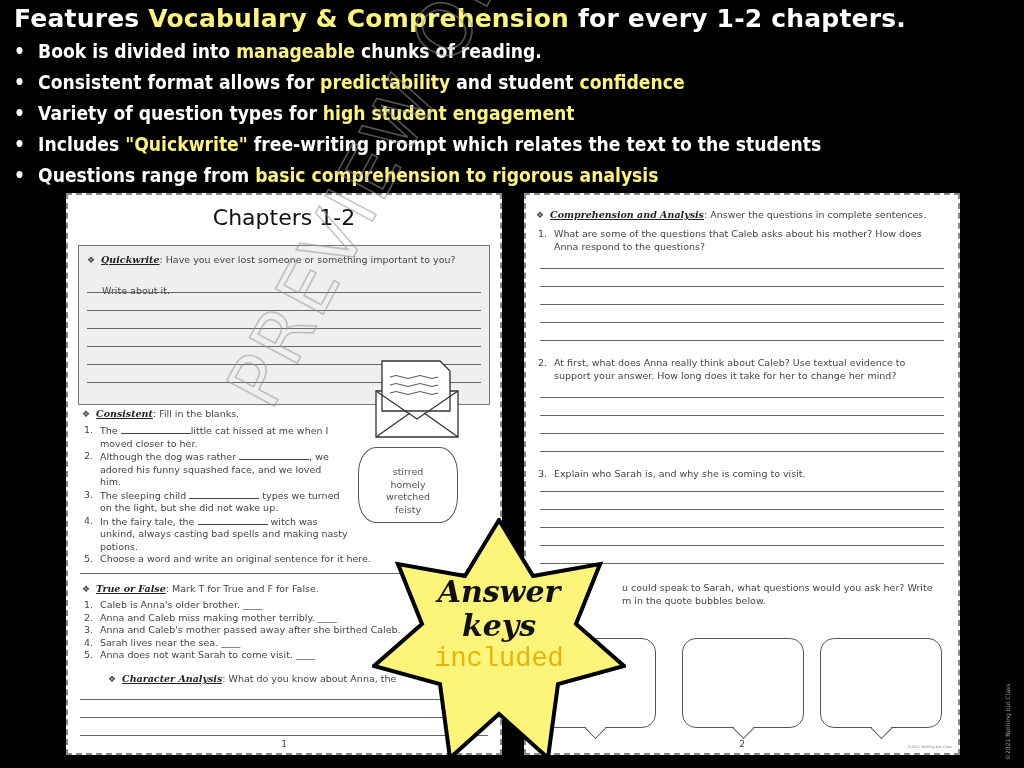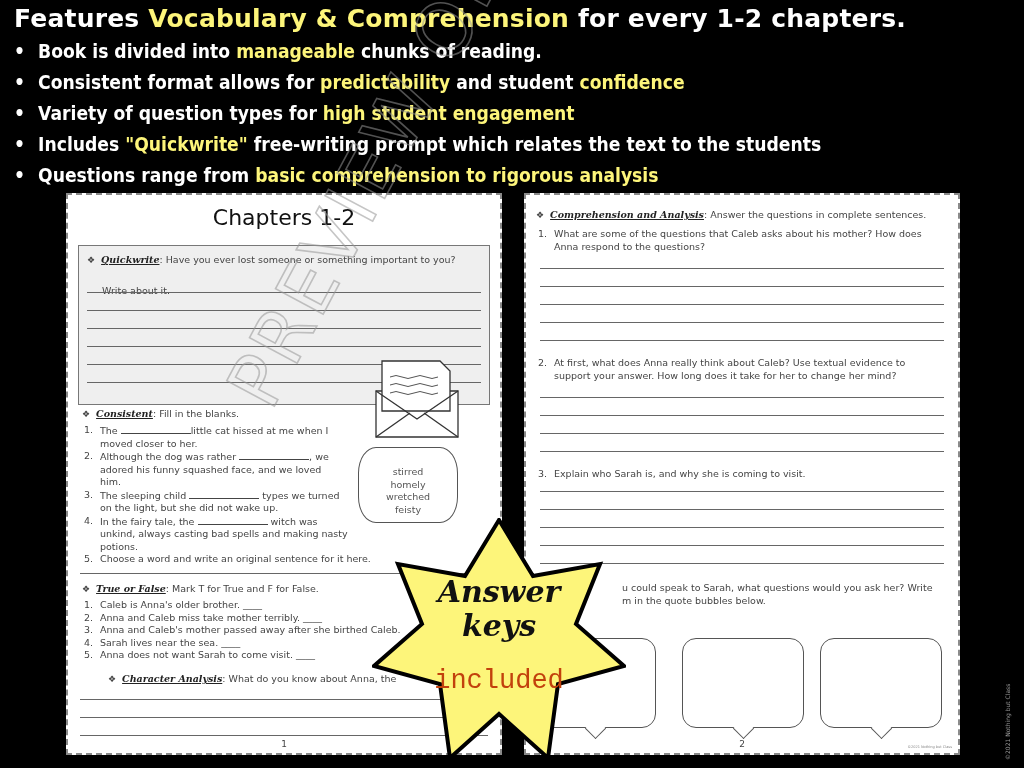--- a/index.html
+++ b/index.html
@@ -32,21 +32,21 @@
   .copy-small { position: absolute; right: 6px; bottom: 4px; font-size: 3.5px; color: #888; }
 
   .bubble { position: absolute; top: 443px; width: 122px; height: 90px; border: 1.2px solid #555; border-radius: 14px; box-sizing: border-box; background: #fff; }
   .bubble::after { content: ""; position: absolute; left: 50%; bottom: -9px; width: 14px; height: 14px; margin-left: -7px; background: #fff; border-right: 1.2px solid #555; border-bottom: 1.2px solid #555; transform: rotate(45deg); }
 
   .watermark { position: absolute; left: 210px; top: 380px; font-size: 74px; font-family: "DejaVu Sans", sans-serif; color: transparent; -webkit-text-stroke: 1.6px rgba(150,150,150,0.55); transform: rotate(-62deg); transform-origin: left top; white-space: nowrap; letter-spacing: 4px; pointer-events: none; }
 
   .star { position: absolute; left: 372px; top: 518px; width: 254px; height: 246px; }
   .star-text { position: absolute; left: 372px; top: 575px; width: 254px; text-align: center; }
   .star-script { font-family: "DejaVu Serif", serif; font-style: italic; font-weight: bold; font-size: 30px; line-height: 34px; color: #111; }
-  .star-inc { font-family: "Liberation Mono", monospace; font-size: 27px; line-height: 32px; color: #c2410c; margin-top: 22px; }
+  .star-inc { font-family: "Liberation Mono", monospace; font-size: 27px; line-height: 32px; color: #eab308; }
 
   .side-copy { position: absolute; left: 1004px; top: 760px; transform: rotate(-90deg); transform-origin: left top; font-size: 6px; color: #999; white-space: nowrap; }
 </style>
 </head>
 <body>
 
 <div class="hdr">
   <div class="hdr-title">
     <span>Features </span><span class="hl">Vocabulary &amp; Comprehension</span><span> for every 1-2 chapters.</span>
   </div>
@@ -103,21 +103,21 @@
     <div>homely</div>
     <div>wretched</div>
     <div>feisty</div>
   </div>
 
   <div style="position:absolute;left:14px;top:388px;" class="section-head">
     <span class="diamond">❖</span><span class="lbl">True or False</span><span>: Mark T for True and F for False.</span>
   </div>
   <ol class="q" style="position:absolute;left:16px;top:404px;width:330px;">
     <li style="white-space:nowrap"><span class="n">1.</span><span>Caleb is Anna's older brother.  ____</span></li>
-    <li style="white-space:nowrap"><span class="n">2.</span><span>Anna and Caleb miss take mother terribly.  ____</span></li>
+    <li style="white-space:nowrap"><span class="n">2.</span><span>Anna and Caleb miss making mother terribly.  ____</span></li>
     <li style="white-space:nowrap"><span class="n">3.</span><span>Anna and Caleb's mother passed away after she birthed Caleb.</span></li>
     <li style="white-space:nowrap"><span class="n">4.</span><span>Sarah lives near the sea.  ____</span></li>
     <li style="white-space:nowrap"><span class="n">5.</span><span>Anna does not want Sarah to come visit.  ____</span></li>
   </ol>
 
   <div style="position:absolute;left:14px;top:478px;margin-left:26px;" class="section-head">
     <span class="diamond">❖</span><span class="lbl">Character Analysis</span><span>: What do you know about Anna, the</span>
   </div>
   <div class="line" style="left:12px;right:12px;top:504px;"></div>
   <div class="line" style="left:12px;right:12px;top:522px;"></div>

